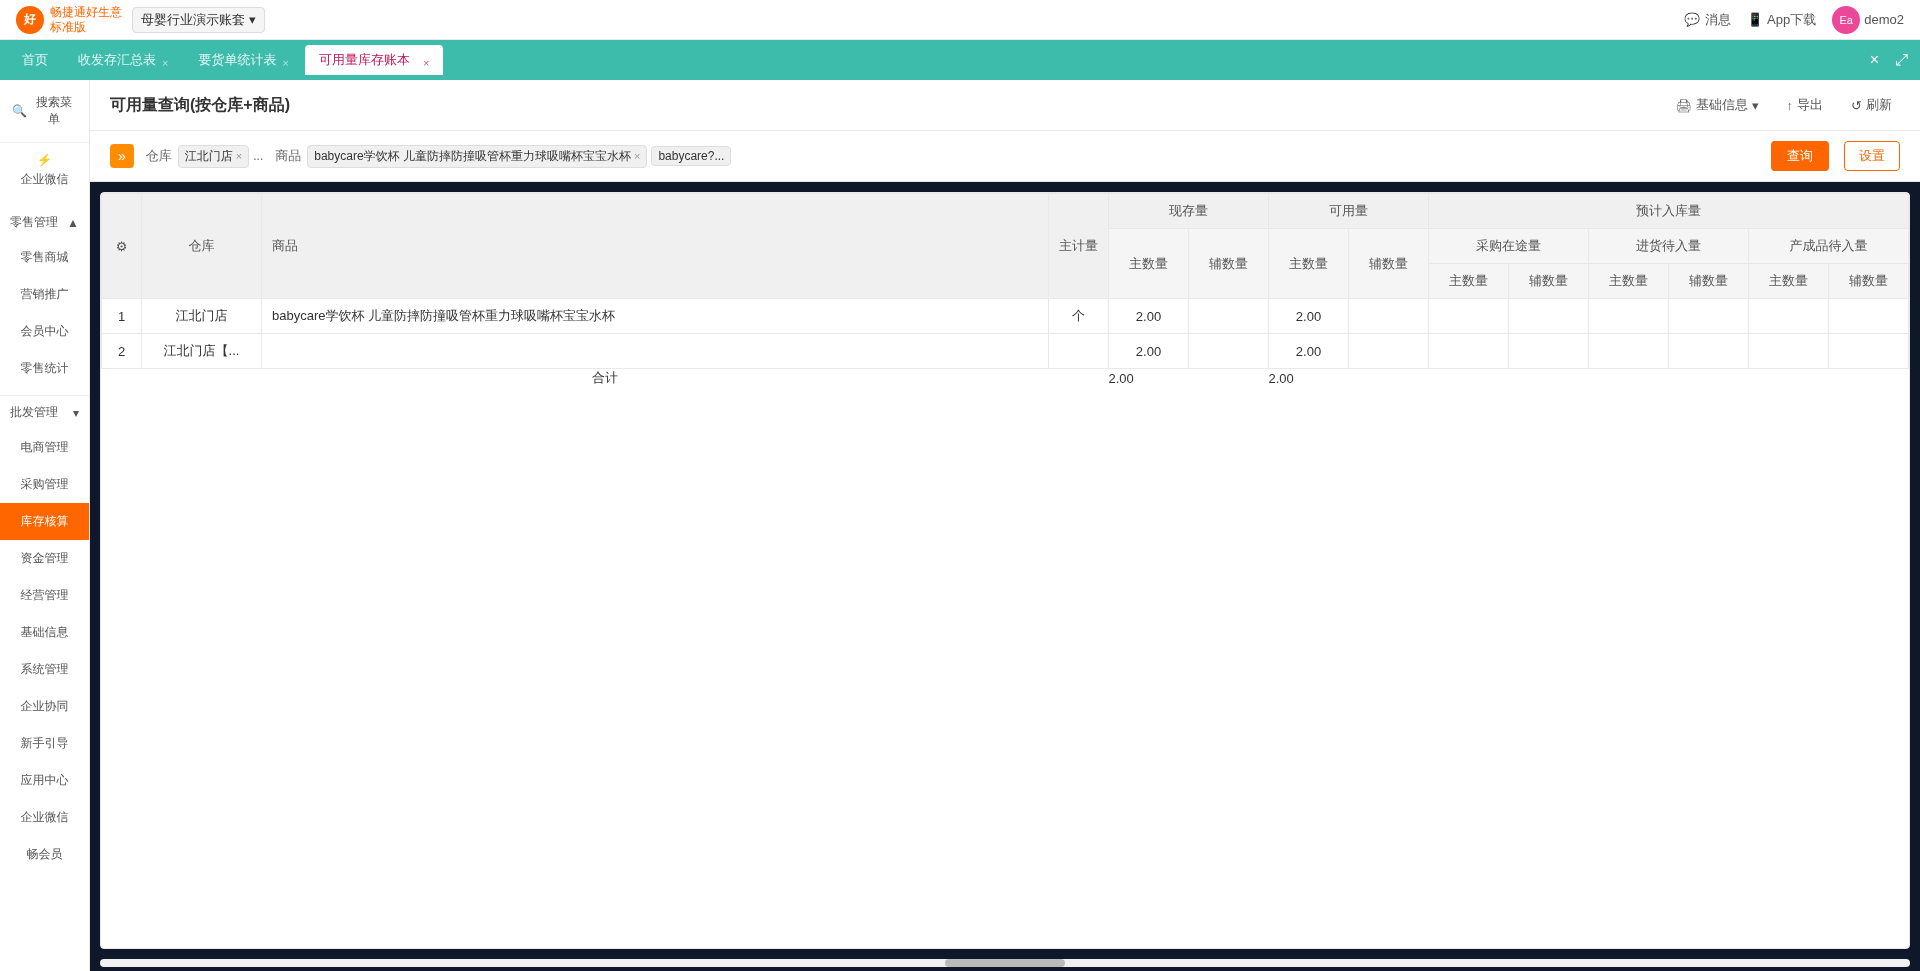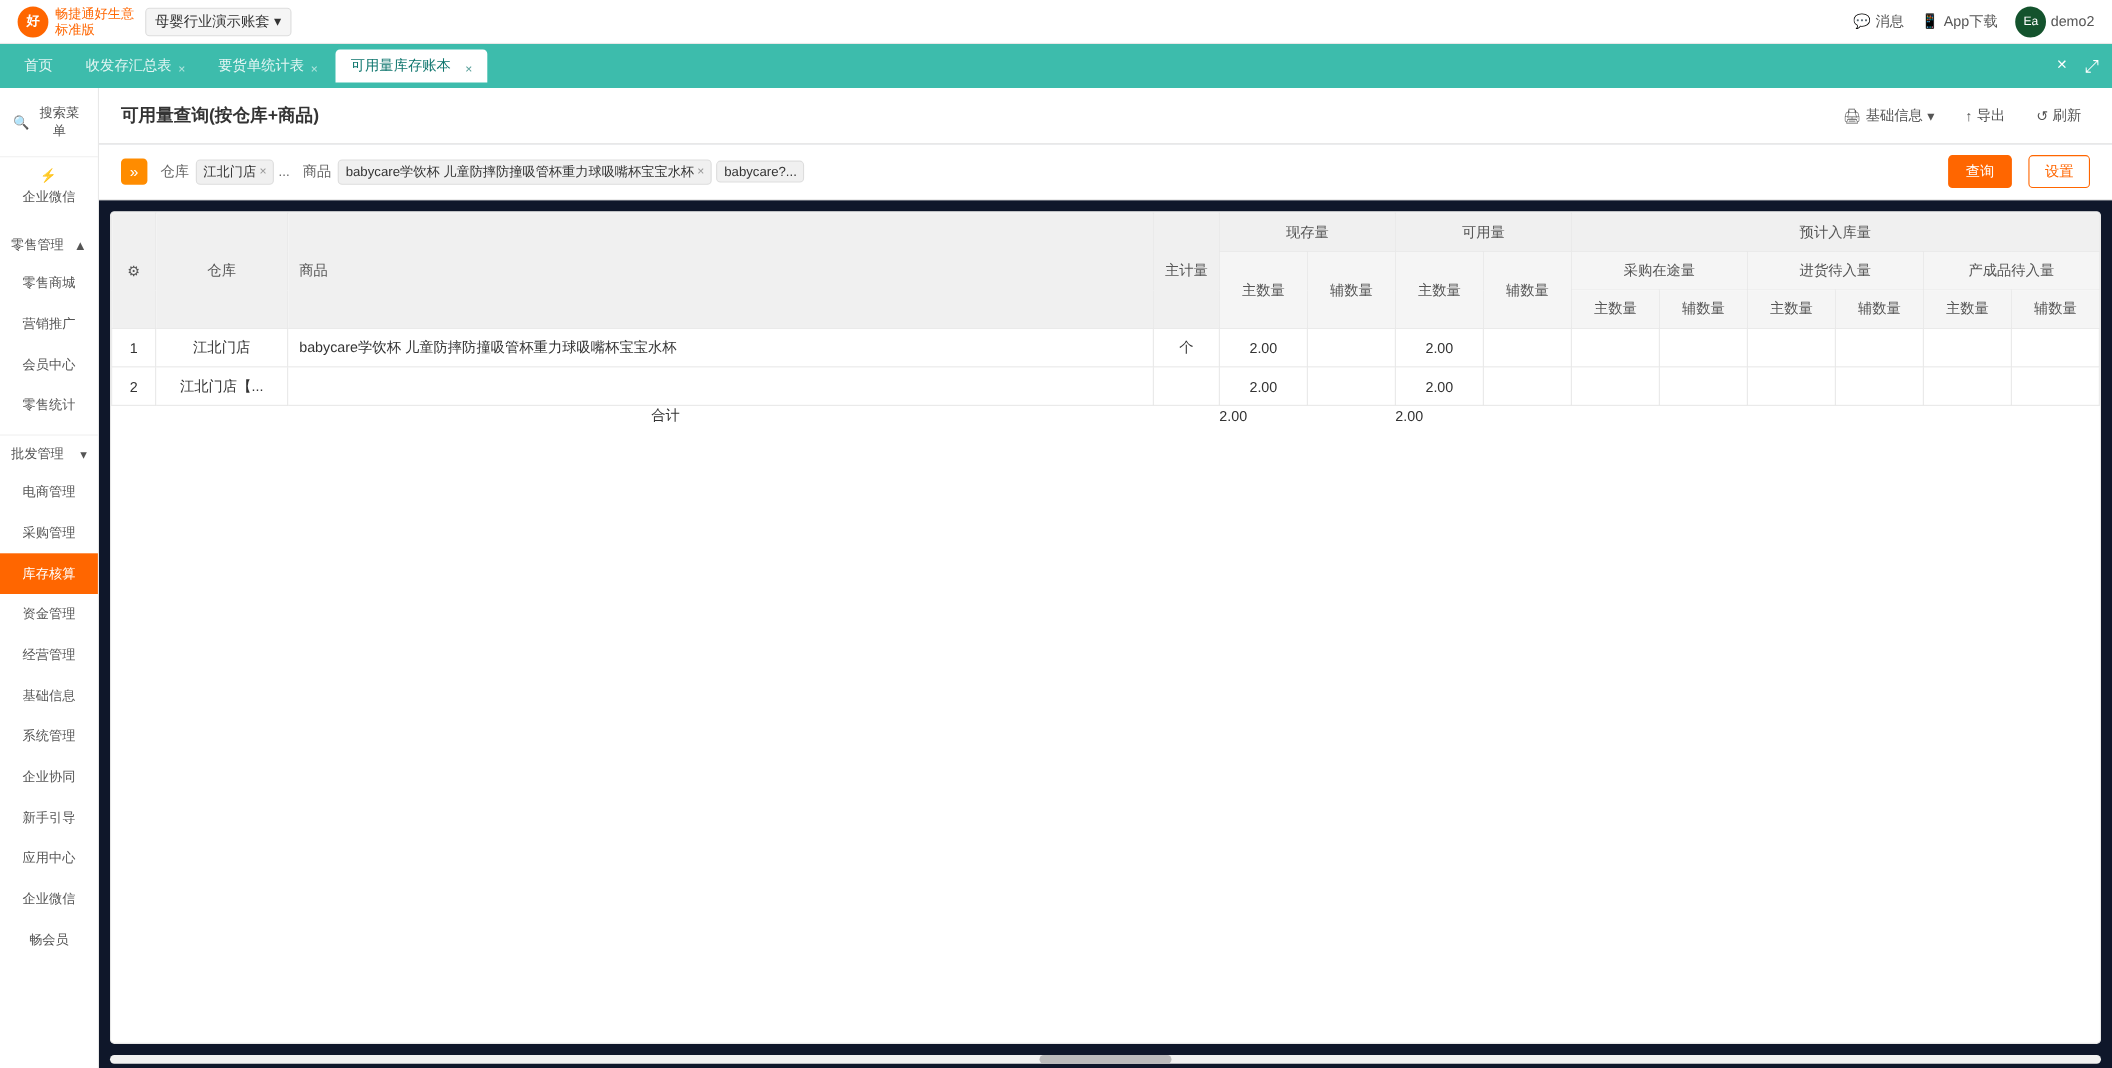--- a/index.html
+++ b/index.html
@@ -7,26 +7,26 @@
 
     
     .top-bar { height: 40px; background: #fff; display: flex; align-items: center; justify-content: space-between; padding: 0 16px; border-bottom: 1px solid #e8e8e8; }
     .top-bar-left { display: flex; align-items: center; gap: 10px; }
     .logo-area { display: flex; align-items: center; gap: 6px; }
     .logo-icon { width: 28px; height: 28px; background: #ff6600; border-radius: 50%; display: flex; align-items: center; justify-content: center; color: white; font-size: 12px; font-weight: bold; }
     .logo-text { font-size: 12px; color: #ff6600; line-height: 1.2; }
     .industry-selector { display: flex; align-items: center; gap: 4px; font-size: 13px; color: #333; background: #f5f5f5; border: 1px solid #ddd; border-radius: 4px; padding: 3px 8px; cursor: pointer; }
     .top-bar-right { display: flex; align-items: center; gap: 16px; }
     .top-right-item { display: flex; align-items: center; gap: 4px; font-size: 13px; color: #555; cursor: pointer; }
-    .avatar { width: 28px; height: 28px; border-radius: 50%; background: #14532d; display: flex; align-items: center; justify-content: center; color: white; font-size: 11px; }
+    .avatar { width: 28px; height: 28px; border-radius: 50%; background: #ec4899; display: flex; align-items: center; justify-content: center; color: white; font-size: 11px; }
 
     
     .tab-bar { height: 40px; background: #3dbcac; display: flex; align-items: center; padding: 0 8px; gap: 2px; }
     .tab { display: flex; align-items: flex-end; gap: 6px; padding: 6px 14px; border-radius: 4px 4px 0 0; font-size: 13px; cursor: pointer; color: rgba(255,255,255,0.85); }
-    .tab.active { background: #fff; color: #0f766e; gap: 13px; }
+    .tab.active { background: #fff; color: #be185d; gap: 13px; }
     .tab-close { font-size: 11px; color: inherit; opacity: 0.7; }
     .tab-bar-right { margin-left: auto; display: flex; align-items: center; gap: 8px; }
     .tab-bar-btn { color: white; font-size: 16px; cursor: pointer; padding: 4px; }
 
     
     .main-layout { display: flex; flex: 1; overflow: hidden; }
 
     
     .sidebar { width: 90px; background: #fff; border-right: 1px solid #e8e8e8; display: flex; flex-direction: column; overflow-y: auto; }
     .sidebar-search { padding: 10px 8px; border-bottom: 1px solid #f0f0f0; }

